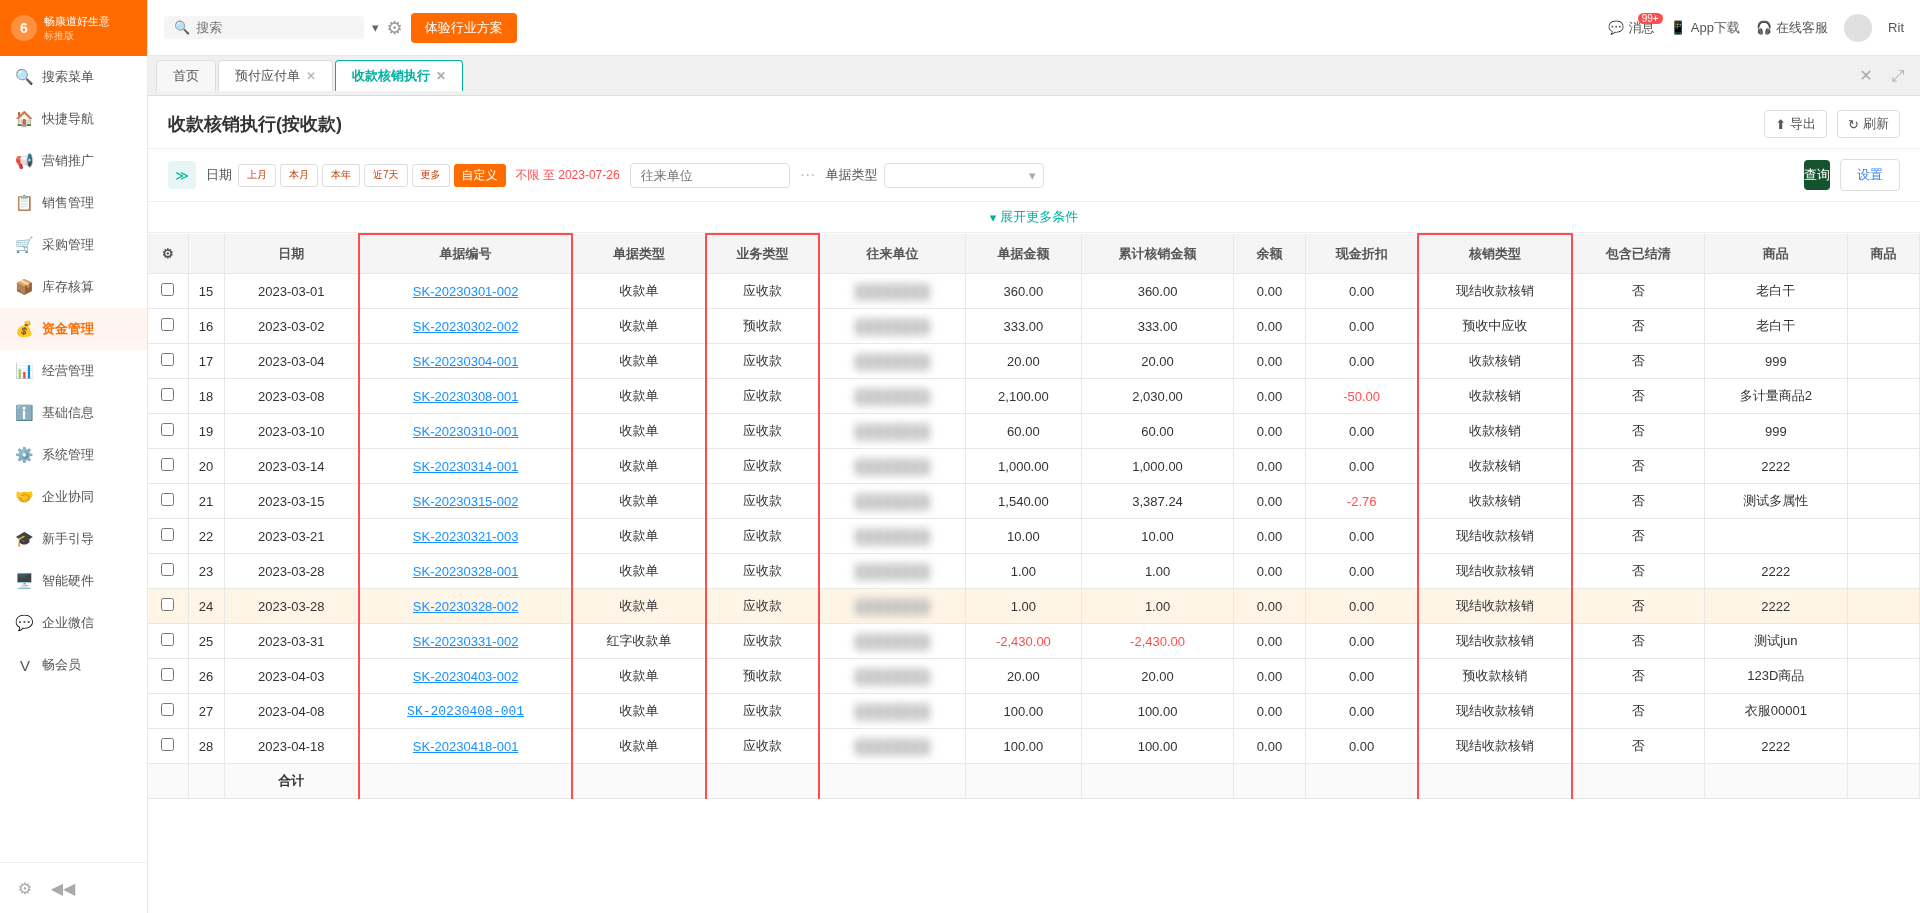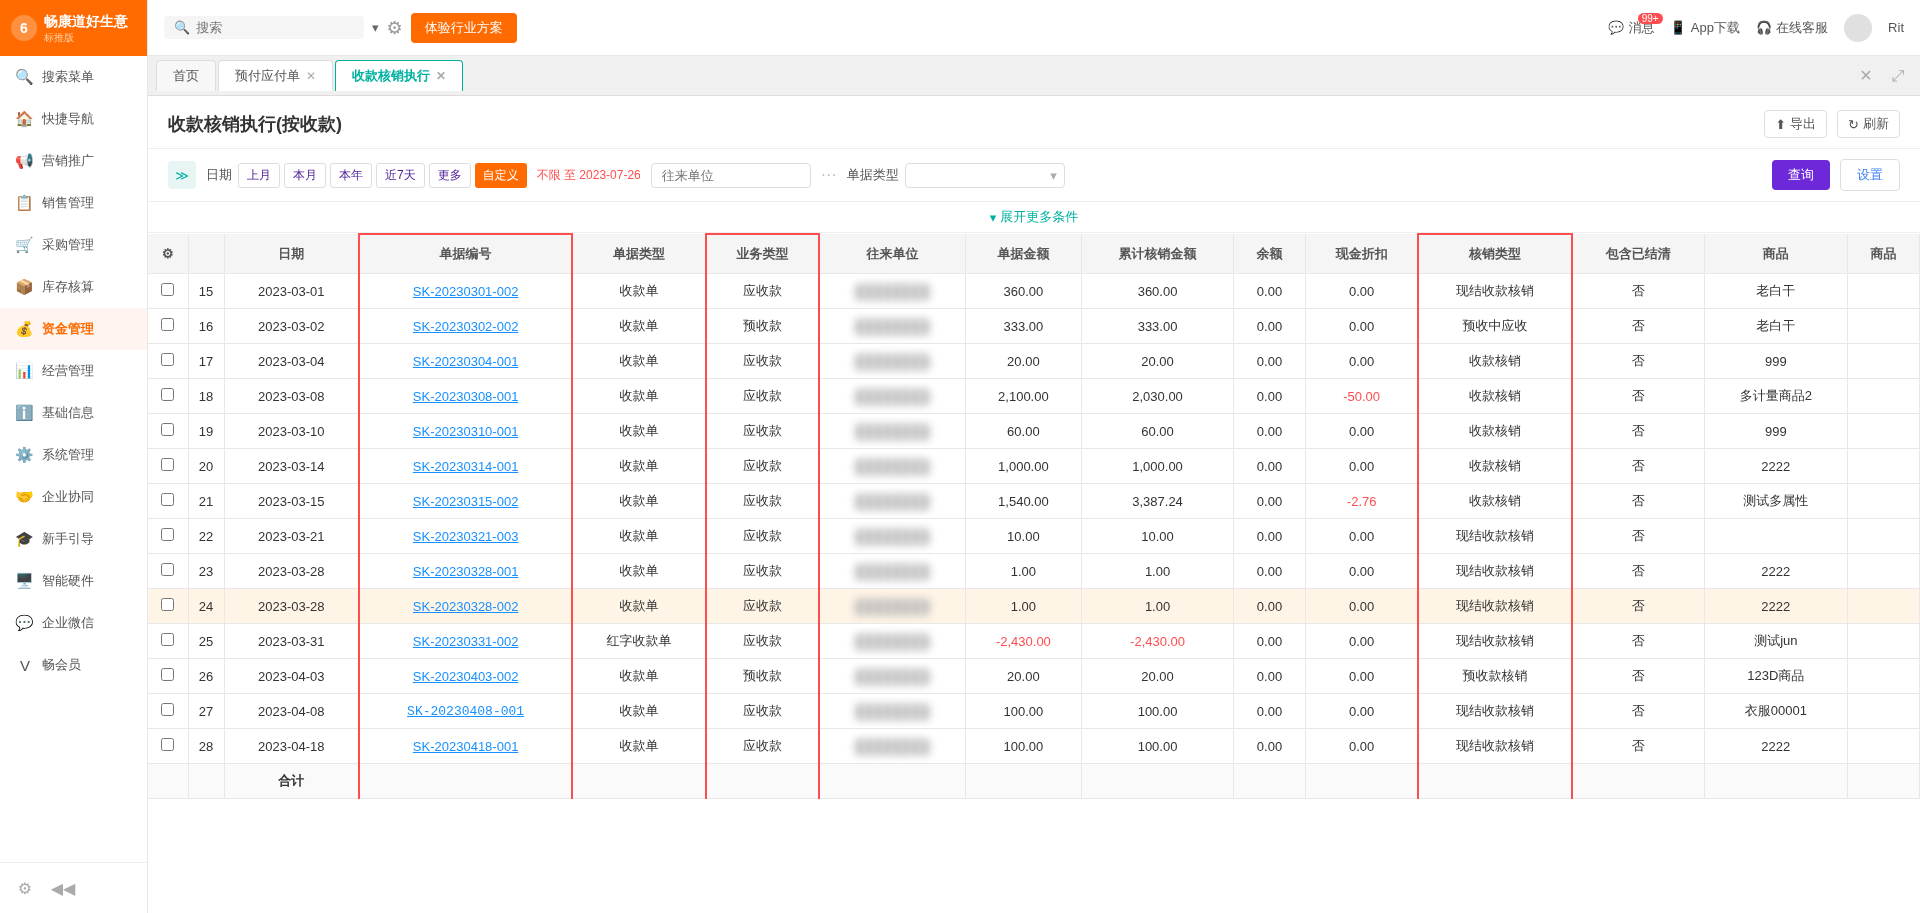--- a/index.html
+++ b/index.html
@@ -3,21 +3,21 @@
   <meta charset="utf-8">
   <style>
     * { box-sizing: border-box; margin: 0; padding: 0; }
     body { font-family: 'Microsoft YaHei', Arial, sans-serif; font-size: 13px; background: #f5f5f5; display: flex; height: 913px; overflow: hidden; }
 
     
     .sidebar { width: 148px; background: #fff; display: flex; flex-direction: column; border-right: 1px solid #e8e8e8; flex-shrink: 0; }
     .sidebar-logo { background: #ff6b00; color: #fff; padding: 8px 10px; display: flex; align-items: center; gap: 6px; height: 56px; }
     .sidebar-logo-icon { width: 28px; height: 28px; }
     .sidebar-logo-text { font-size: 12px; line-height: 1.3; }
-    .sidebar-logo-text .brand { font-size: 14px; font-weight: bold; }
+    .sidebar-logo-text .brand { font-size: 11px; font-weight: normal; }
     .sidebar-logo-text .edition { font-size: 10px; color: #ffd0a0; }
     .sidebar-menu { flex: 1; overflow-y: auto; }
     .sidebar-item { display: flex; align-items: center; gap: 8px; padding: 12px 16px; cursor: pointer; color: #555; font-size: 13px; }
     .sidebar-item.active { background: #fff5f0; color: #ff6b00; font-weight: bold; }
     .sidebar-item-icon { width: 18px; height: 18px; display: flex; align-items: center; justify-content: center; flex-shrink: 0; font-size: 15px; }
     .sidebar-bottom { padding: 10px; display: flex; gap: 8px; border-top: 1px solid #eee; }
     .sidebar-bottom-btn { width: 30px; height: 30px; display: flex; align-items: center; justify-content: center; cursor: pointer; color: #aaa; font-size: 16px; }
 
     
     .main { flex: 1; display: flex; flex-direction: column; overflow: hidden; }
@@ -52,28 +52,28 @@
     .content-header-actions { display: flex; gap: 10px; }
     .btn-export { display: flex; align-items: center; gap: 4px; color: #555; cursor: pointer; font-size: 13px; border: 1px solid #ddd; border-radius: 4px; padding: 4px 10px; background: #fff; }
     .btn-refresh { display: flex; align-items: center; gap: 4px; color: #555; cursor: pointer; font-size: 13px; border: 1px solid #ddd; border-radius: 4px; padding: 4px 10px; background: #fff; }
 
     
     .filter-bar { background: #fff; padding: 10px 20px; border-bottom: 1px solid #eee; display: flex; align-items: center; gap: 10px; flex-wrap: wrap; }
     .filter-toggle-btn { background: #e8f5f5; color: #00b0a0; border: none; border-radius: 4px; padding: 4px 8px; cursor: pointer; font-size: 13px; width: 28px; height: 28px; display: flex; align-items: center; justify-content: center; }
     .filter-group { display: flex; align-items: center; gap: 6px; }
     .filter-label { color: #555; font-size: 13px; }
     .filter-date-btns { display: flex; gap: 4px; }
-    .filter-date-btn { padding: 3px 8px; border: 1px solid #ddd; border-radius: 3px; cursor: pointer; font-size: 12px; color: #4c1d95; background: #fff; }
+    .filter-date-btn { padding: 3px 8px; border: 1px solid #ddd; border-radius: 3px; cursor: pointer; font-size: 10px; color: #c2410c; background: #fff; }
     .filter-date-custom { background: #ff6b00; color: #fff; border-radius: 3px; padding: 3px 8px; font-size: 12px; cursor: pointer; border: none; }
     .filter-unit-input { border: 1px solid #ddd; border-radius: 4px; padding: 4px 10px; font-size: 13px; color: #bbb; width: 160px; }
     .filter-dots { color: #bbb; font-size: 16px; cursor: pointer; }
     .filter-type-select { border: 1px solid #ddd; border-radius: 4px; padding: 4px 24px 4px 10px; font-size: 13px; color: #555; background: #fff; appearance: none; min-width: 160px; }
     .filter-type-wrap { position: relative; }
     .filter-type-wrap::after { content: '▾'; position: absolute; right: 8px; top: 50%; transform: translateY(-50%); color: #aaa; pointer-events: none; }
-    .btn-query { background: #6d28d9; color: #fff; border: none; border-radius: 4px; padding: 6px 16px; font-size: 13px; cursor: pointer; margin-left: auto; }
+    .btn-query { background: #14532d; color: #fff; border: none; border-radius: 4px; padding: 6px 0; font-size: 13px; cursor: pointer; margin-left: auto; }
     .btn-settings { background: #fff; color: #3b82f6; border: 1px solid #ddd; border-radius: 4px; padding: 6px 16px; font-size: 13px; cursor: pointer; }
 
     
     .expand-bar { background: #fff; padding: 6px 0; border-bottom: 1px solid #eee; display: flex; justify-content: center; }
     .expand-btn { display: flex; align-items: center; gap: 4px; color: #00b0a0; font-size: 13px; cursor: pointer; border: none; background: transparent; }
 
     
     .table-wrap { flex: 1; overflow: auto; padding: 0 0 0 0; background: #fff; }
     table { width: 100%; border-collapse: collapse; font-size: 13px; }
     thead tr { background: #f5f5f5; }

